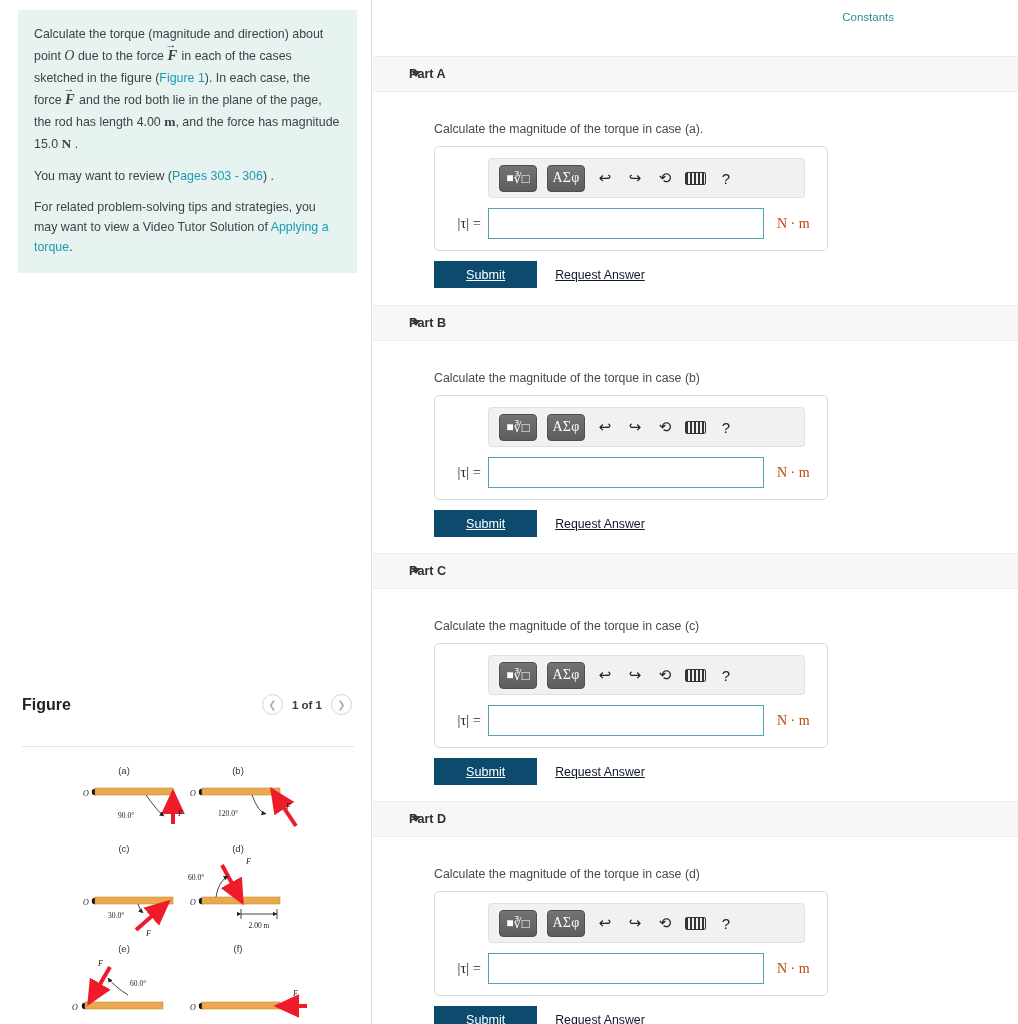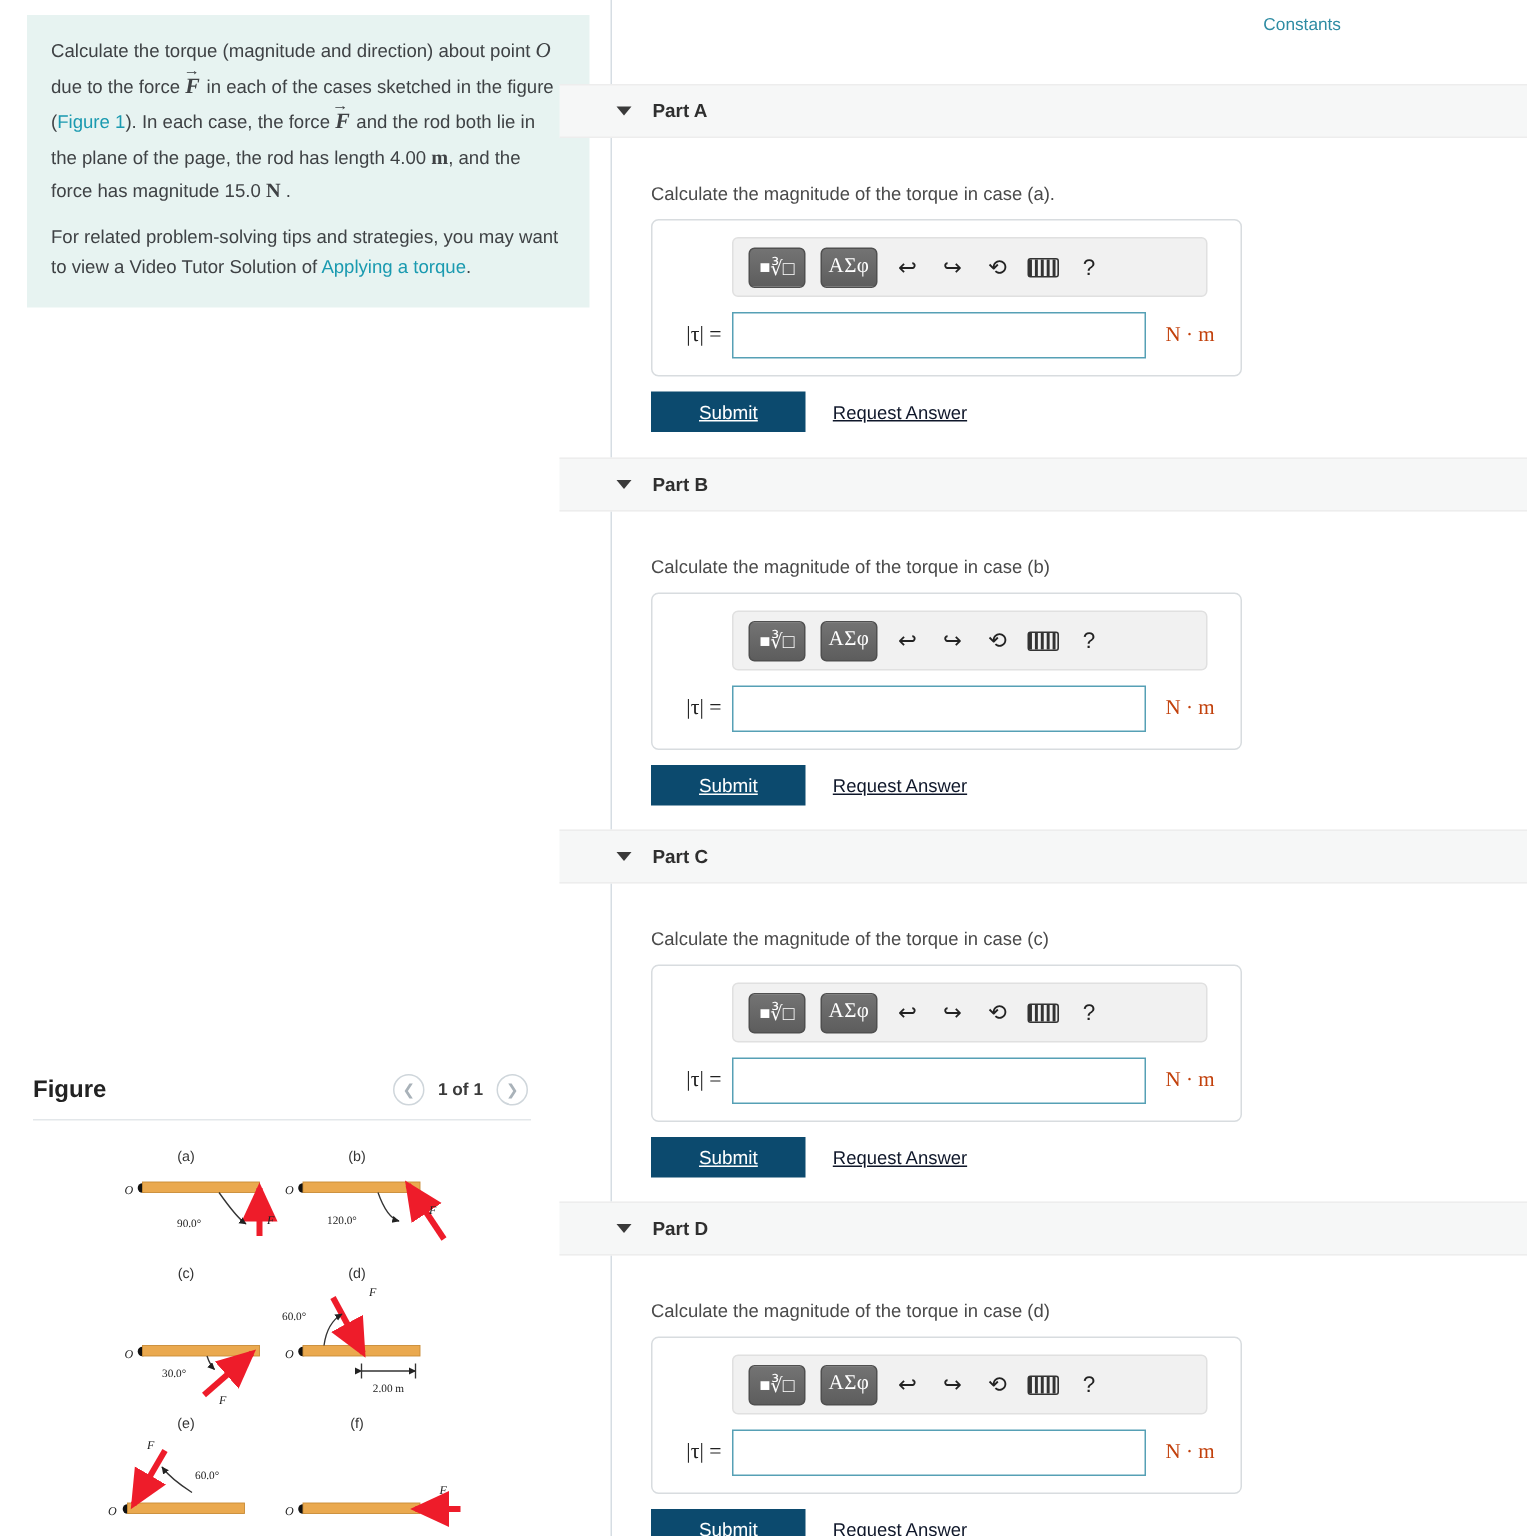--- a/index.html
+++ b/index.html
@@ -9,21 +9,21 @@
     background: #ffffff;
     font-family: "Liberation Sans", sans-serif;
     color: #3b3b3b;
     overflow: hidden;
   }
   .page { position: relative; width: 1018px; height: 1024px; }
 
   
   .left-col {
     position: absolute; left: 0; top: 0;
-    width: 408px; height: 1024px;
+    width: 372px; height: 1024px;
     border-right: 1px solid #d6dde3;
     background: #fff;
   }
   .problem-box {
     margin: 10px 14px 0 18px;
     background: #e7f3f1;
     padding: 14px 16px 16px 16px;
     font-size: 12.4px;
     line-height: 1.62;
     color: #3f4245;
@@ -38,21 +38,21 @@
     font-size: 14.5px; position: relative; padding-right: 1px;
   }
   .vecF::after {
     content: "→"; position: absolute; left: -1px; top: -9px;
     font-size: 9.5px; font-style: normal; font-weight: normal;
     letter-spacing: -1px; transform: scaleX(1.15);
   }
 
   
   .figure-head {
-    position: absolute; left: 22px; top: 716px; width: 330px;
+    position: absolute; left: 22px; top: 694px; width: 330px;
     display: flex; align-items: center; justify-content: space-between; text-align: right;
   }
   .figure-title { font-size: 16px; font-weight: bold; color: #222; }
   .pager { display: flex; align-items: center; gap: 9px; }
   .pgbtn {
     width: 21px; height: 21px; border-radius: 50%;
     border: 1px solid #cfd6db; color: #a9b2b9;
     display: flex; align-items: center; justify-content: center;
     font-size: 10px; background: #fff;
   }
@@ -82,21 +82,21 @@
     border-bottom: 1px solid #ededed;
   }
   .caret {
     position: absolute; left: 38px; top: 50%; transform: translateY(-50%);
     width: 0; height: 0;
     border-left: 5.5px solid transparent;
     border-right: 5.5px solid transparent;
     border-top: 6px solid #3a3a3a;
   }
   .part-label {
-    margin-left: 26px; font-size: 12.6px; font-weight: bold; color: #2f2f2f;
+    font-size: 12.6px; font-weight: bold; color: #2f2f2f;
   }
   .part-prompt {
     margin: 30px 0 0 61px; font-size: 12.3px; color: #4a4a4a;
   }
   .answer-card {
     margin: 10px 0 0 61px;
     width: 394px;
     border: 1px solid #d8dcdf;
     border-radius: 5px;
     background: #fff;
@@ -162,20 +162,23 @@
 </head>
 <body>
 
 <div class="page">
 
   <div class="left-col">
 
     <div class="problem-box">
       <p>
         <span>Calculate the torque (magnitude and direction) about point </span><span class="mvar">O</span><span> due to the force </span><span class="vecF">F</span><span> in each of the cases sketched in the figure (</span><a class="lnk" href="#">Figure 1</a><span>). In each case, the force </span><span class="vecF">F</span><span> and the rod both lie in the plane of the page, the rod has length </span><span>4.00</span>&nbsp;<span class="mbold">m</span><span>, and the force has magnitude </span><span>15.0</span>&nbsp;<span class="mbold">N</span><span> .</span>
+      </p>
+      <p>
+        <span>You may want to review (</span><a class="lnk" href="#">Pages 303 - 306</a><span>) .</span>
       </p>
       <p>
         <span>For related problem-solving tips and strategies, you may want to view a Video Tutor Solution of </span><a class="lnk" href="#">Applying a torque</a><span>.</span>
       </p>
     </div>
 
     <div class="figure-head">
       <div class="figure-title">Figure</div>
       <div class="pager">
         <div class="pgbtn">❮</div>

